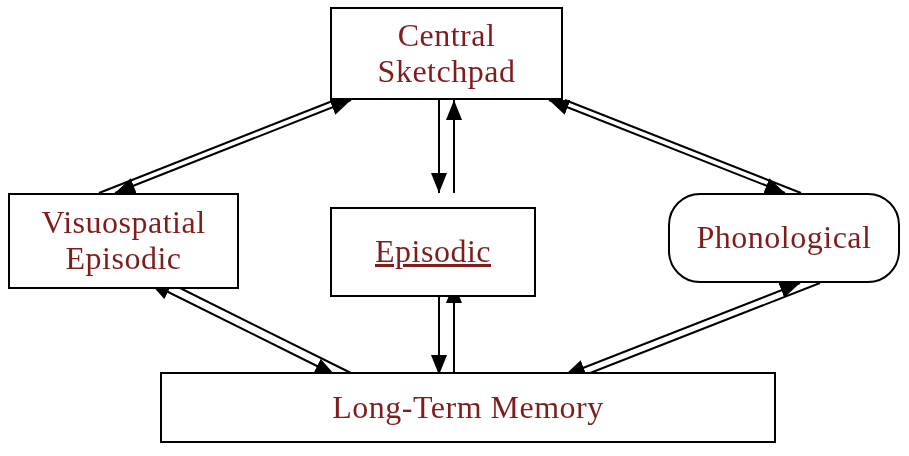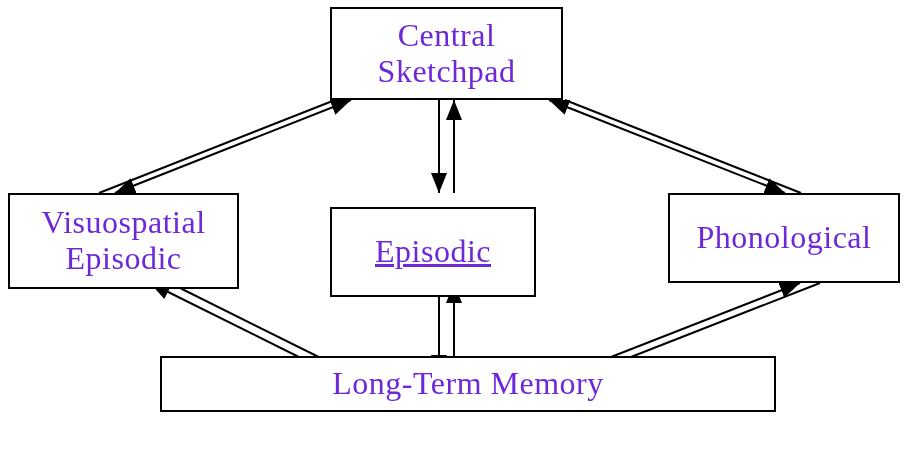--- a/index.html
+++ b/index.html
@@ -19,33 +19,33 @@
     position: absolute;
     box-sizing: border-box;
     background: #ffffff;
     border: 2.5px solid #000000;
     display: flex;
     flex-direction: column;
     align-items: center;
     justify-content: center;
     text-align: center;
     z-index: 2;
-    color: #6d28d9;
+    color: #7f1d1d;
     font-family: "Liberation Serif", "DejaVu Serif", serif;
     font-size: 32px;
     line-height: 1.12;
     letter-spacing: 0.5px;
     white-space: nowrap;
   }
   .box span { display: block; }
   #box-ce  { left: 330px; top: 7px;   width: 233px; height: 93px; }
   #box-vs  { left: 8px;   top: 193px; width: 231px; height: 96px; }
   #box-eb  { left: 330px; top: 207px; width: 206px; height: 90px; text-decoration: underline; }
-  #box-pl  { left: 668px; top: 193px; width: 232px; height: 90px; }
-  #box-ltm { left: 160px; top: 356px; width: 616px; height: 56px; }
+  #box-pl  { left: 668px; top: 193px; width: 232px; height: 90px; border-radius: 32px; }
+  #box-ltm { left: 160px; top: 372px; width: 616px; height: 71px; }
   line { stroke: #000000; stroke-width: 2; }
 </style>
 </head>
 <body>
 
 <div class="canvas">
 
   <svg class="lines-layer" width="909" height="456" viewBox="0 0 909 456">
     <defs>
       <marker id="ah" viewBox="0 0 10 8" refX="10" refY="4" markerWidth="10" markerHeight="8" orient="auto-start-reverse">

